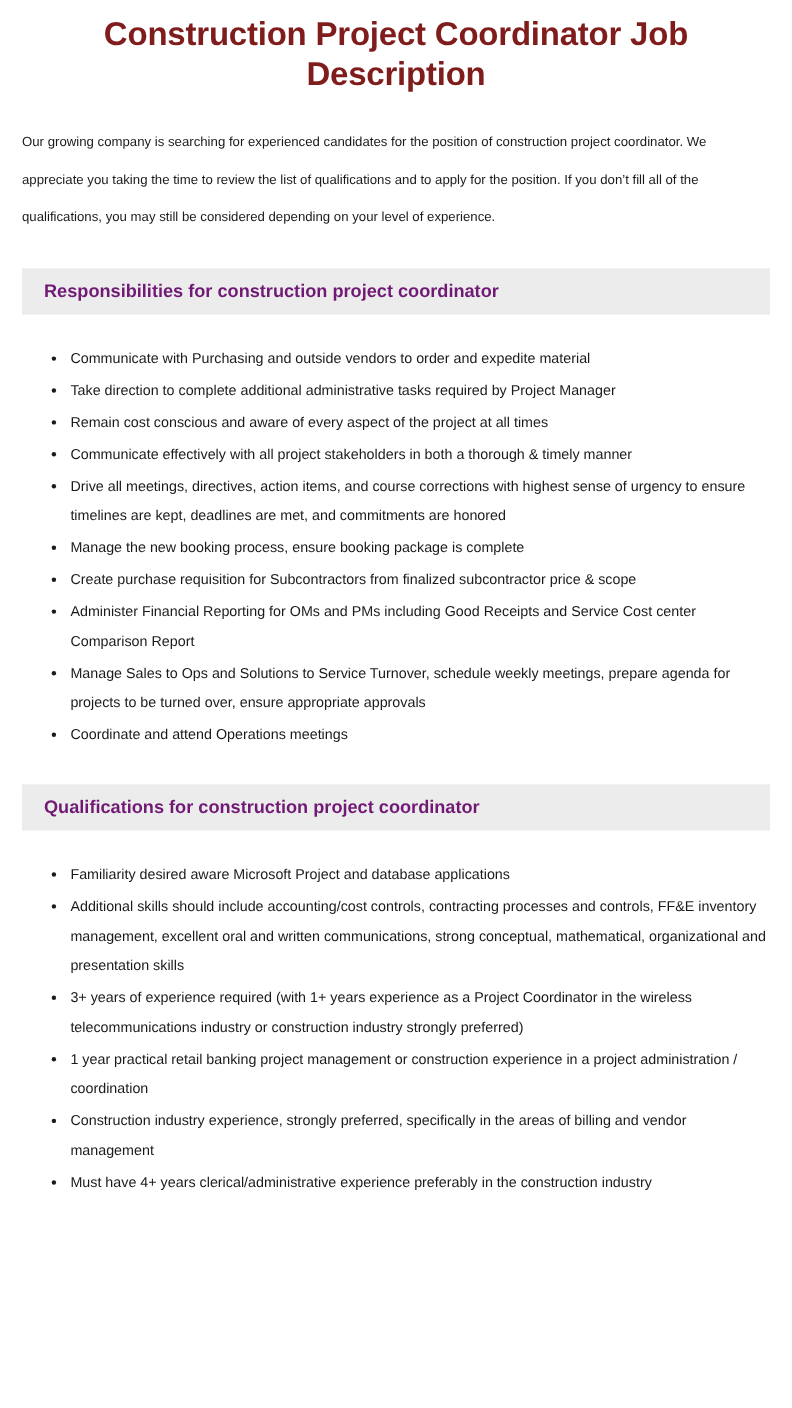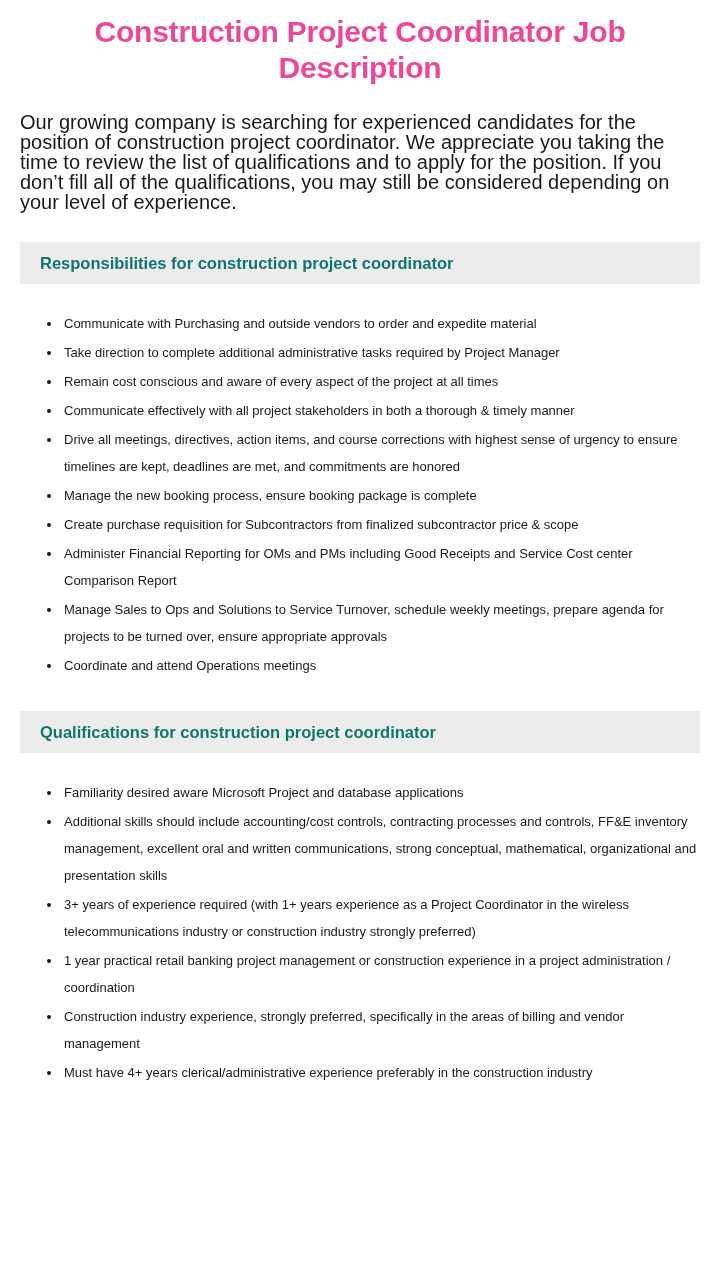--- a/index.html
+++ b/index.html
@@ -16,36 +16,36 @@
     margin: 0 auto;
     padding: 6px 20px 20px 20px;
     background: #ffffff;
   }
   h1.page-title {
     font-size: 30px;
     line-height: 36px;
     font-weight: bold;
     text-align: center;
     margin: 8px 0 26px 0;
-    color: #ec4899;
+    color: #7f1d1d;
     letter-spacing: -0.2px;
   }
   p.intro {
-    font-size: 20px;
-    line-height: 20px;
+    font-size: 12px;
+    line-height: 34px;
     margin: 0 0 30px 0;
   }
   .section-header {
     background: #ececec;
     font-weight: bold;
     font-size: 16.5px;
     line-height: 20px;
     padding: 11px 20px;
     margin: 0 0 26px 0;
-    color: #0f766e;
+    color: #701a75;
   }
   ul.bullet-list {
     margin: 0 0 32px 0;
     padding: 0 0 0 42px;
     list-style: disc outside;
   }
   ul.bullet-list li {
     font-size: 13px;
     line-height: 27px;
     margin: 0 0 2px 0;

